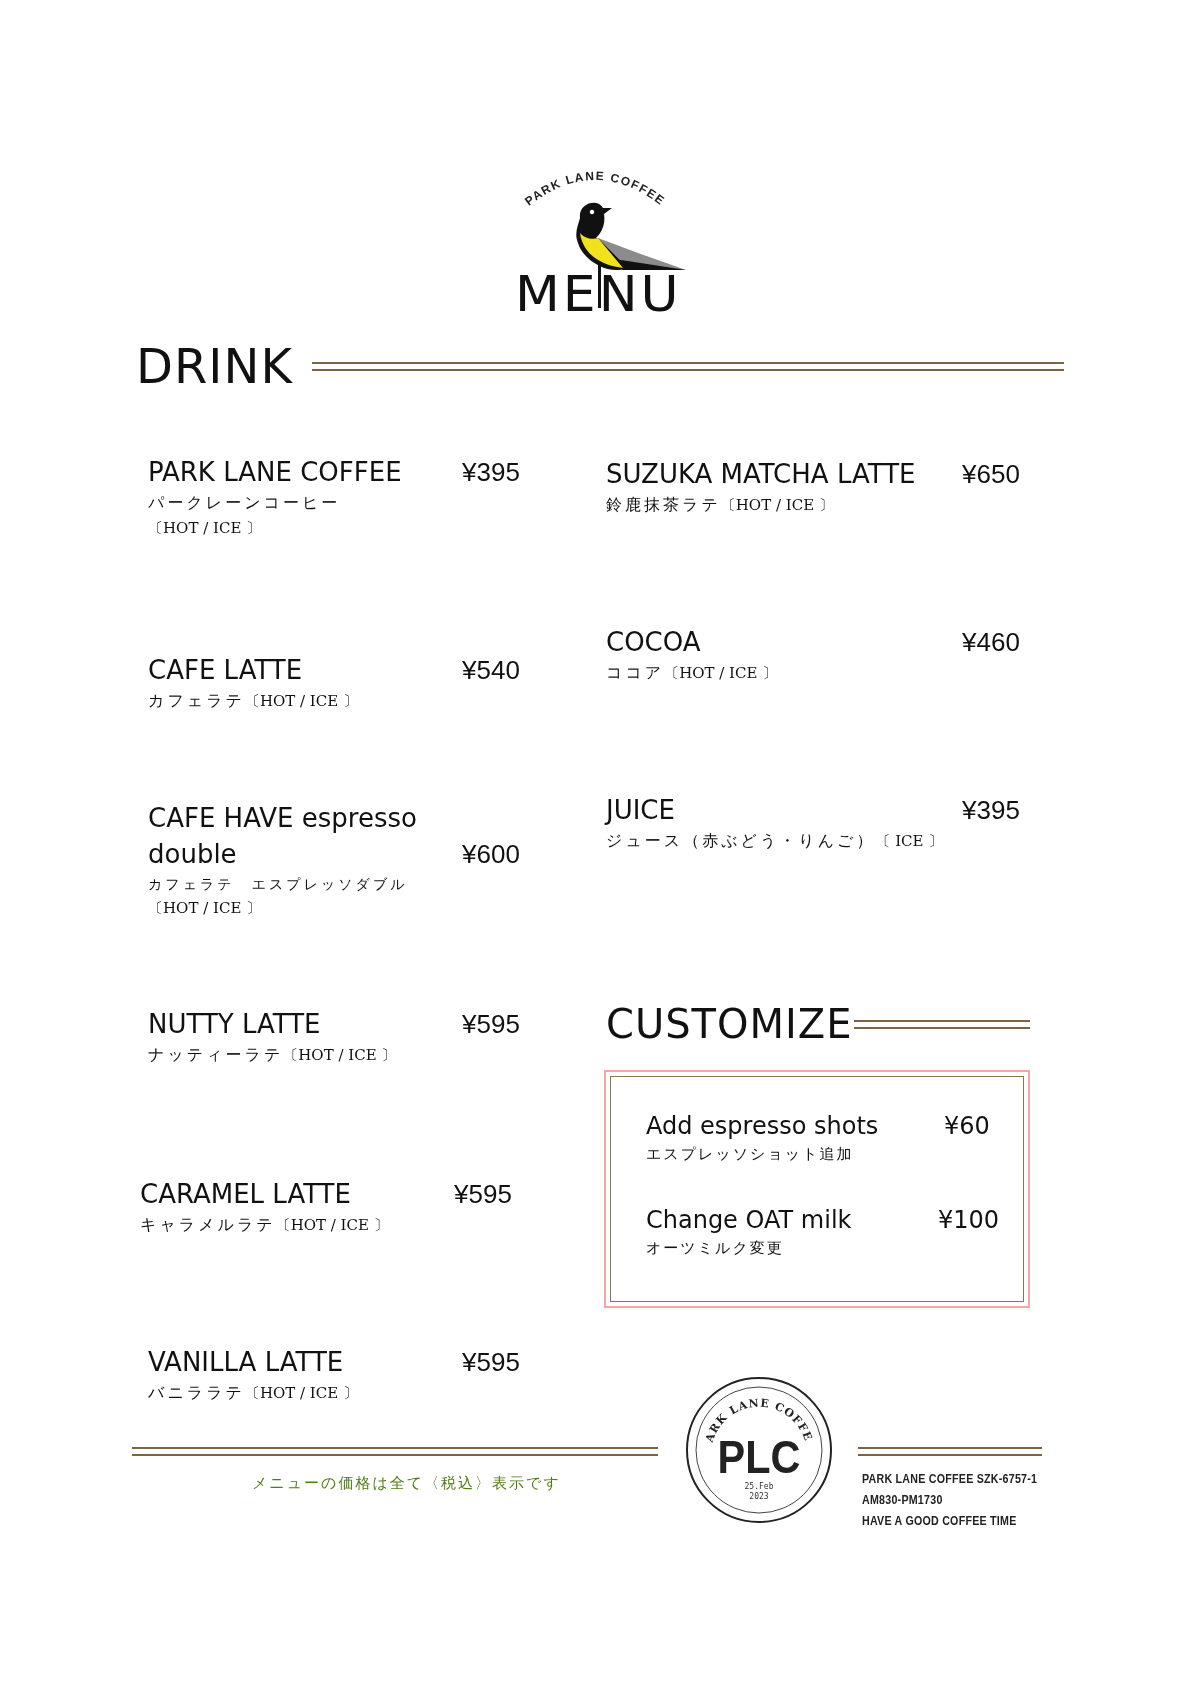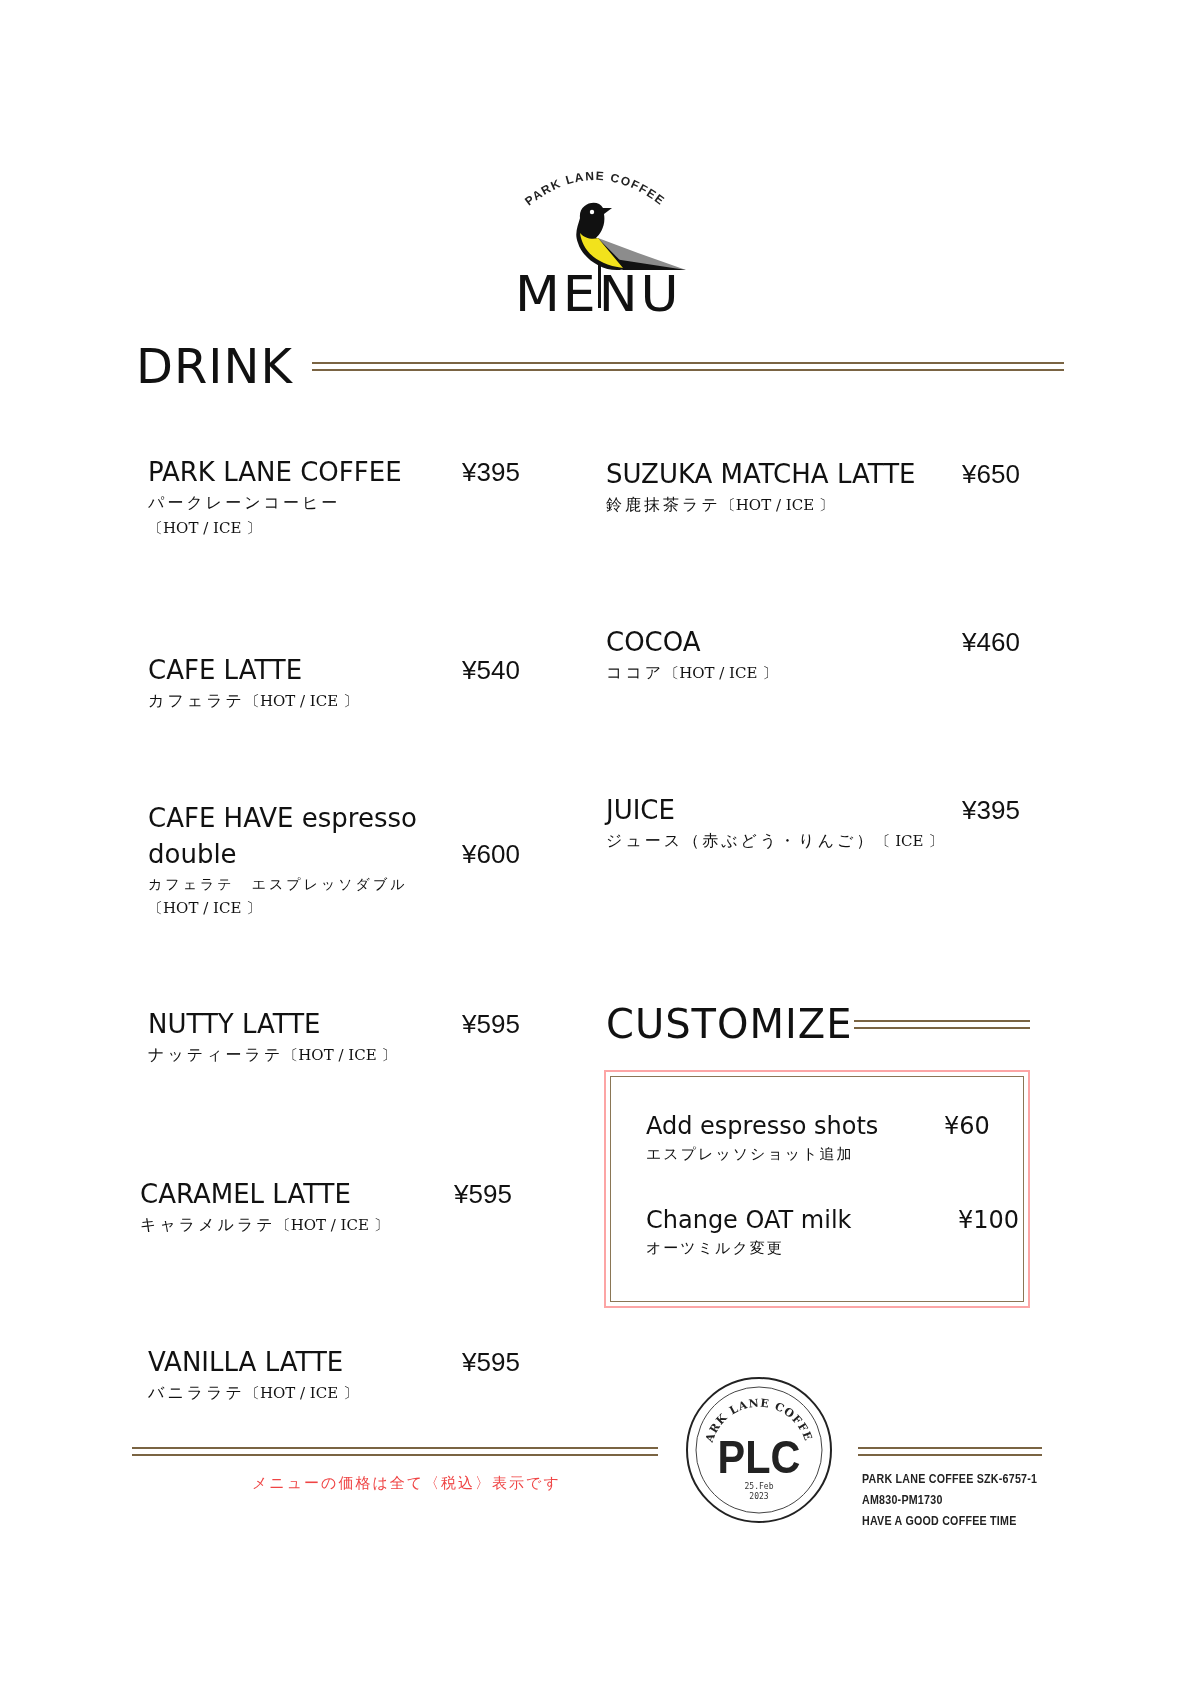--- a/index.html
+++ b/index.html
@@ -23,21 +23,21 @@
   .item .sub { font-family: "DejaVu Sans", sans-serif; font-size: 16px; line-height: 26px; color: #111; letter-spacing: 3px; }
   .item .sub .opt { font-family: "DejaVu Serif", serif; font-size: 15px; letter-spacing: 0; }
   .item .opt-line { font-family: "DejaVu Serif", serif; font-size: 15px; line-height: 24px; color:#111; }
   .custom-box { position: absolute; left: 604px; top: 1070px; width: 426px; height: 238px;
                 border: 2px solid #fca5a5; box-sizing: border-box; }
   .custom-box .inner { position: absolute; left: 4px; top: 4px; right: 4px; bottom: 4px; border: 1px solid #8a7655; }
   .c-item { position: absolute; left: 40px; }
   .c-item .name { font-size: 24px; line-height: 32px; }
   .c-item .price { position: absolute; top: 0; font-size: 24px; line-height: 32px; }
   .c-item .sub { font-size: 15px; letter-spacing: 2px; line-height: 24px; }
-  .footer-note { position: absolute; left: 252px; top: 1474px; font-size: 15px; letter-spacing: 2px; color:#ef4444; }
+  .footer-note { position: absolute; left: 252px; top: 1474px; font-size: 15px; letter-spacing: 2px; color:#4d7c0f; }
   .stamp { position: absolute; left: 684px; top: 1375px; width: 150px; height: 150px; }
   .shop-info { position: absolute; left: 862px; top: 1468px; font-family: "Liberation Sans", sans-serif;
                font-weight: 700; font-size: 13px; line-height: 21px; color:#222; transform: scaleX(0.82);
                transform-origin: left top; white-space: nowrap; letter-spacing: 0.3px; }
 </style>
 </head>
 <body>
 
 <svg class="brand-arc" viewBox="0 0 150 50">
   <defs>
@@ -124,21 +124,21 @@
 
 <div class="custom-box">
   <div class="inner"></div>
   <div class="c-item" style="top:38px; width:350px;">
     <div class="name">Add espresso shots</div>
     <div class="price" style="left:298px;">¥60</div>
     <div class="sub">エスプレッソショット追加</div>
   </div>
   <div class="c-item" style="top:132px; width:350px;">
     <div class="name">Change OAT milk</div>
-    <div class="price" style="left:292px;margin-left:20px;">¥100</div>
+    <div class="price" style="left:292px;">¥100</div>
     <div class="sub">オーツミルク変更</div>
   </div>
 </div>
 
 <div class="rule" style="left:132px; top:1447px; width:526px;"></div>
 <div class="rule" style="left:858px; top:1447px; width:184px;"></div>
 
 <div class="footer-note">メニューの価格は全て〈税込〉表示です</div>
 
 <svg class="stamp" viewBox="0 0 150 150">

